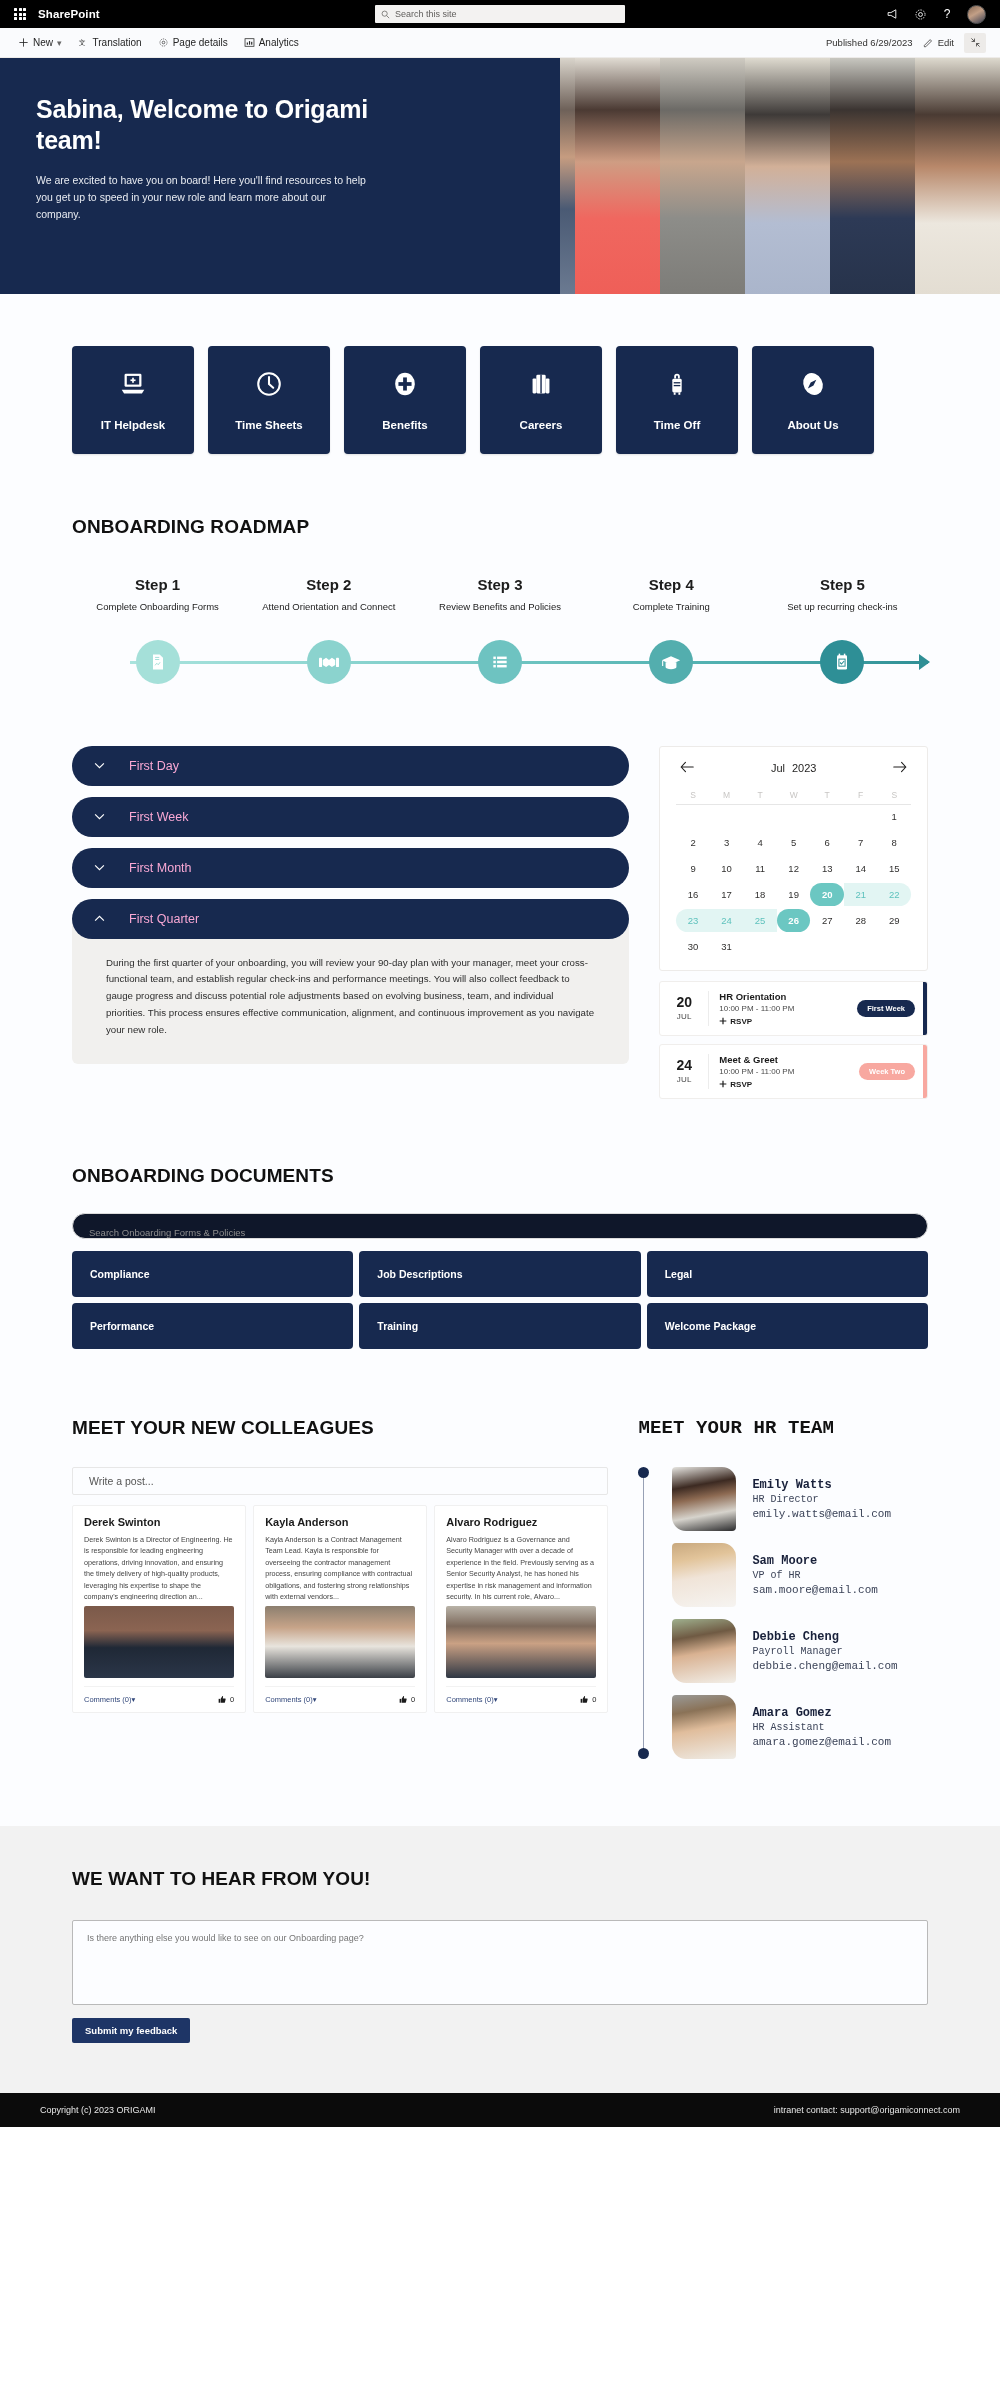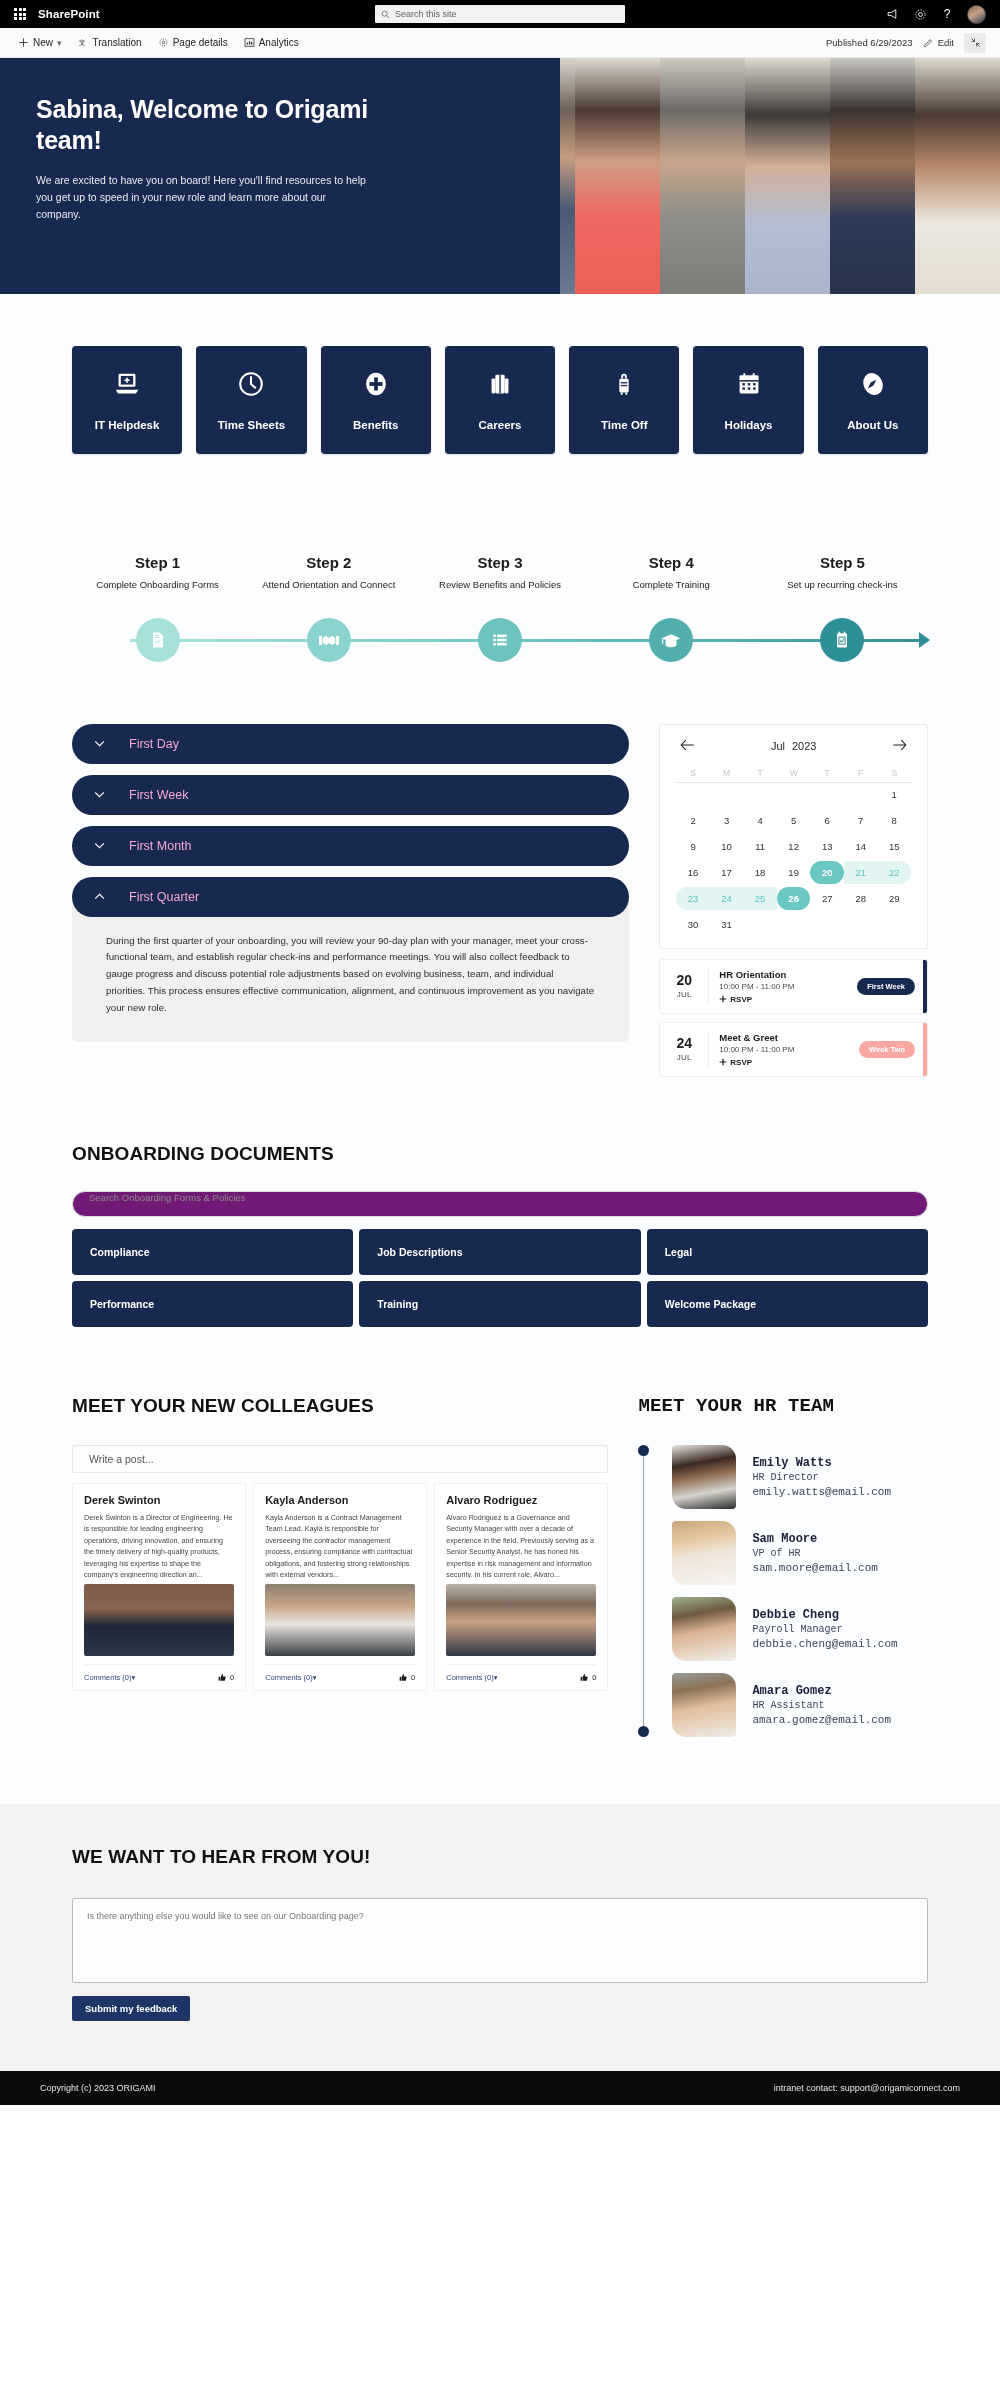--- a/index.html
+++ b/index.html
@@ -160,21 +160,21 @@
   .ev-rsvp { font-size: 8px; color:#1b1b1b; margin-top: 4px; display:flex; align-items:center; gap:3px; font-weight:bold; }
   .ev-tag {
     font-size: 7.5px; font-weight: bold; color:#fff; padding: 4px 10px; border-radius: 10px;
     margin-right: 12px; white-space: nowrap;
   }
 
   
   .docs { padding-top: 58px; }
   .doc-search {
     margin-top: 26px; height: 26px; border:1px solid #dcdcdc; border-radius: 14px;
-    display:flex; align-items:flex-start; padding: 0 16px; background:#701a75; width: 100%;
+    display:flex; align-items:flex-end; padding: 0 16px; background:#0f172a; width: 100%;
   }
   .doc-search span { font-size: 9.5px; color:#8d8d8d; }
   .doc-grid { display:grid; grid-template-columns: repeat(3, 1fr); gap: 6px; margin-top: 12px; }
   .doc-card {
     background:#17294f; color:#fff; border-radius: 4px; height: 46px; display:flex;
     align-items:center; padding: 0 18px; font-size: 10.5px; font-weight: bold; cursor:pointer;
   }
 
   
   .people { display:flex; gap: 30px; padding-top: 68px; align-items: flex-start; }
@@ -382,46 +382,29 @@
           <rect x="11" y="10.5" width="10" height="14.5" rx="1.5" fill="#fff"></rect>
           <rect x="12.5" y="14" width="7" height="1.4" fill="#17294f"></rect>
             <rect x="12.5" y="17" width="7" height="1.4" fill="#17294f"></rect>
           <rect x="12.5" y="25" width="2" height="2.5" fill="#fff"></rect>
             <rect x="17.5" y="25" width="2" height="2.5" fill="#fff"></rect>
         </svg>
         <span class="ql-label">Time Off</span>
       </div>
       <div class="ql">
         <svg width="30" height="30" viewBox="0 0 32 32">
-          <rect x="6" y="7" width="20" height="19" rx="1.5" fill="#fff"></rect>
-          <rect x="6" y="7" width="20" height="4.5" fill="#fff"></rect>
-          <rect x="10" y="4.5" width="2" height="4" fill="#fff"></rect>
-            <rect x="20" y="4.5" width="2" height="4" fill="#fff"></rect>
-          <rect x="6" y="11.8" width="20" height="1.6" fill="#17294f"></rect>
-          <g fill="#17294f">
-            <rect x="9" y="15" width="2.6" height="2.6"></rect>
-              <rect x="14.7" y="15" width="2.6" height="2.6"></rect>
-              <rect x="20.4" y="15" width="2.6" height="2.6"></rect>
-            <rect x="9" y="19.6" width="2.6" height="2.6"></rect>
-              <rect x="14.7" y="19.6" width="2.6" height="2.6"></rect>
-              <rect x="20.4" y="19.6" width="2.6" height="2.6"></rect>
-          </g>
-        </svg>
-        <span class="ql-label">Holidays</span>
-      </div>
-      <div class="ql">
-        <svg width="30" height="30" viewBox="0 0 32 32">
           <ellipse cx="16" cy="16" rx="10" ry="12" fill="#fff" transform="rotate(-28 16 16)"></ellipse>
           <path d="M19.5 11.5l-3 6.2-6 3 3-6.2z" fill="#17294f"></path>
         </svg>
         <span class="ql-label">About Us</span>
       </div>
     </div>
 
     <div class="roadmap">
+      <div class="sec-h">ONBOARDING ROADMAP</div>
       <div class="steps">
         <div class="step">
           <div class="step-t">Step 1</div>
           <div class="step-d">Complete Onboarding Forms</div>
         </div>
         <div class="step">
           <div class="step-t">Step 2</div>
           <div class="step-d">Attend Orientation and Connect</div>
         </div>
         <div class="step">

